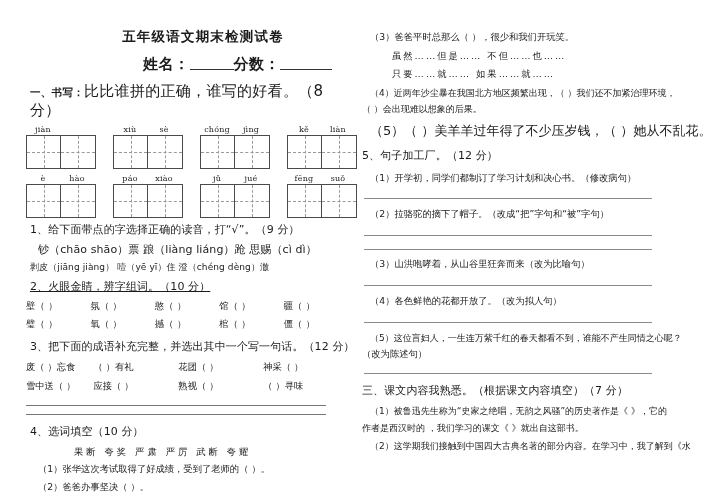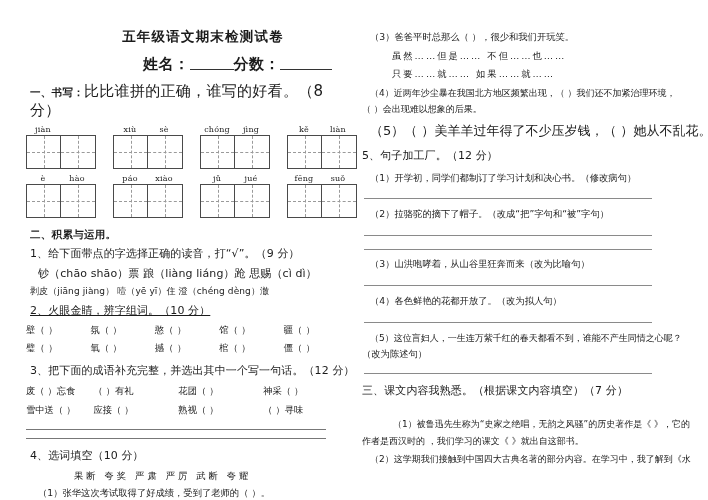--- a/index.html
+++ b/index.html
@@ -266,21 +266,20 @@
             <span>fēng</span>
               <span>suǒ</span>
           </div>
           <div class="tianzi">
               <div class="cell"></div>
               <div class="cell"></div>
             </div>
         </div>
       </div>
 
-      <div class="sect-title" style="margin-top:10px;">二、积累与运用。</div>
 
       <div class="q-line">1、给下面带点的字选择正确的读音，打“√”。（9 分）</div>
       <div class="q-line" style="margin-left:-14px; font-size:11px;">钞（chāo  shāo）票      踉（liàng  liáng）跄      思赐（cì   dì）</div>
       <div class="q-line" style="margin-left:-22px; font-size:9px;">剥皮（jiāng  jiàng）     噎（yē    yī）住          澄（chéng  dèng）澈</div>
 
       <div class="q-line" style="text-decoration:underline;">2、火眼金睛，辨字组词。（10 分）</div>
       <div class="word-row">
         <span class="word-cell">壁（    ）</span>
         <span class="word-cell">氛（    ）</span>
         <span class="word-cell">憨（    ）</span>
@@ -340,19 +339,19 @@
       <div class="ans-line"></div>
 
       <div class="sub-line" style="margin:8px 0 0 6px;">（4）各色鲜艳的花都开放了。（改为拟人句）</div>
       <div class="ans-line"></div>
 
       <div class="sub-line" style="margin:8px 0 0 6px; font-size:9px;">（5）这位盲妇人，一生连万紫千红的春天都看不到，谁能不产生同情之心呢？</div>
       <div class="sub-line" style="margin:2px 0 0 -2px;">（改为陈述句）</div>
       <div class="ans-line" style="margin-top:11px;"></div>
 
       <div class="q-line" style="margin:8px 0 0 -2px;">三、课文内容我熟悉。（根据课文内容填空）（7 分）</div>
-      <div class="sub-line" style="margin:18px 0 0 6px; font-size:9px;text-align:right;">（1）被鲁迅先生称为“史家之绝唱，无韵之风骚”的历史著作是《          》，它的</div>
+      <div class="sub-line" style="margin:5px 0 0 6px; font-size:9px;">（1）被鲁迅先生称为“史家之绝唱，无韵之风骚”的历史著作是《          》，它的</div>
       <div class="sub-line" style="margin:2px 0 0 -2px; font-size:9px;">作者是西汉时的            ，我们学习的课文《          》就出自这部书。</div>
       <div class="sub-line" style="margin:4px 0 0 6px; font-size:9px;">（2）这学期我们接触到中国四大古典名著的部分内容。在学习中，我了解到《水</div>
     </div>
 
   </div>
 </div>
 
 </body></html>

